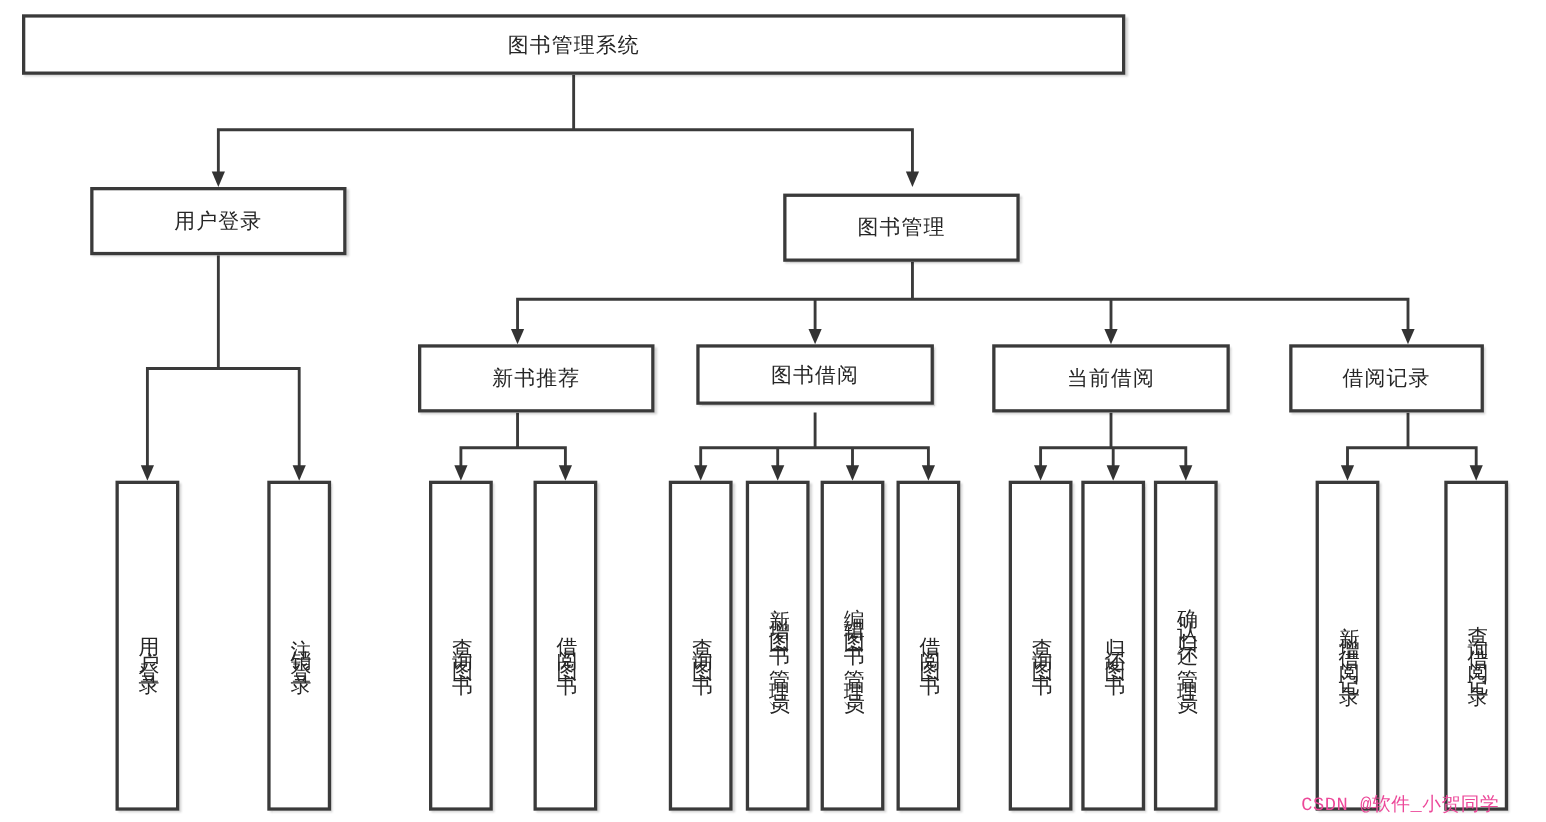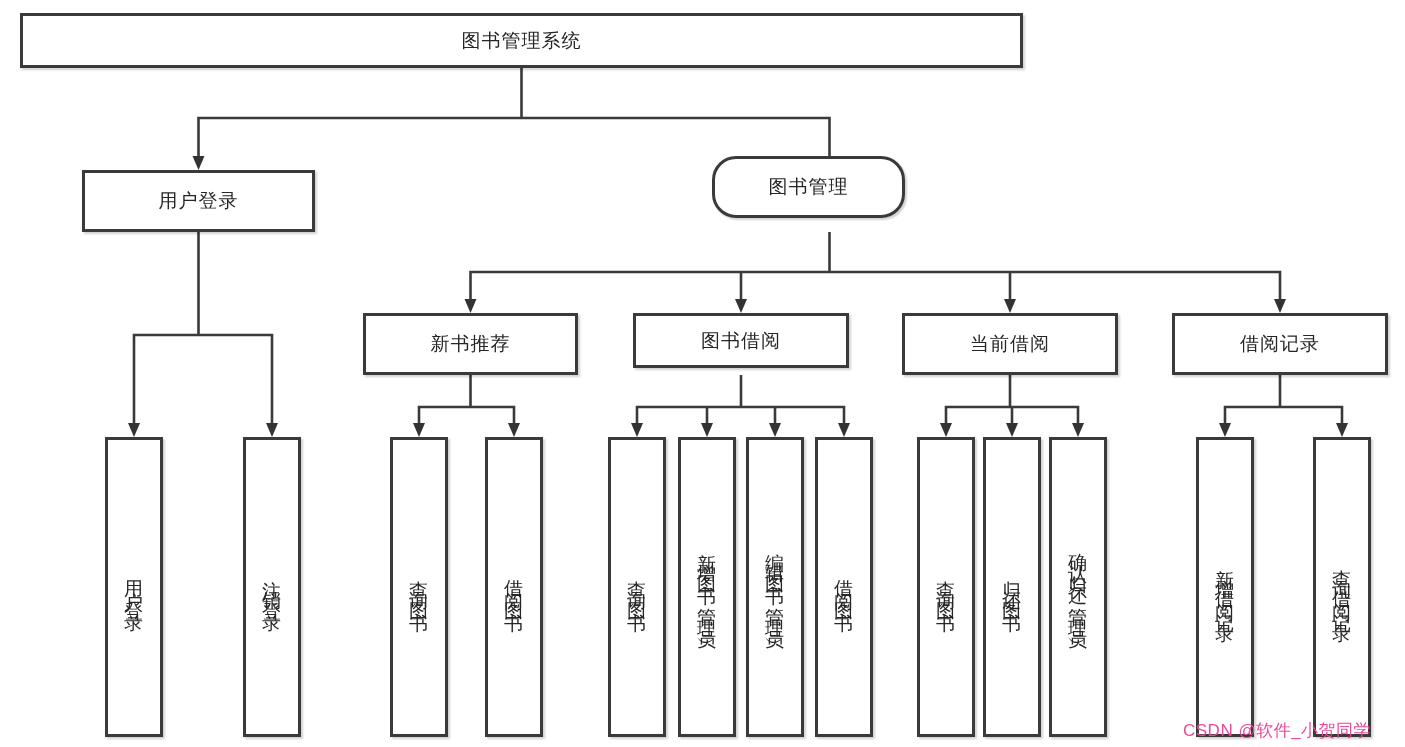--- a/index.html
+++ b/index.html
@@ -7,20 +7,21 @@
     padding: 0;
     background: #ffffff;
     font-family: "Liberation Sans", "DejaVu Sans", sans-serif;
   }
   #canvas {
     position: relative;
     width: 1405px;
     height: 747px;
     background: #ffffff;
     overflow: hidden;
+    font-family: Liberation Mono, monospace;
   }
   #wires {
     position: absolute;
     left: 0; top: 0;
     width: 1405px; height: 747px;
   }
   .box {
     position: absolute;
     box-sizing: border-box;
     background: #ffffff;
@@ -40,25 +41,25 @@
   .box.v .lbl {
     writing-mode: vertical-rl;
     text-orientation: mixed;
     letter-spacing: 11px;
     white-space: normal;
     line-height: 1;
   }
   
   .b-root  { left: 20px;   top: 13px;  width: 1003px; height: 55px; }
   .b-l2a   { left: 82px;   top: 170px; width: 233px;  height: 62px; }
-  .b-l2b   { left: 712px;  top: 156px; width: 193px;  height: 62px; border-radius: 24px; }
-  .b-l3a   { left: 363px;  top: 313px; width: 215px;  height: 62px; }
+  .b-l2b   { left: 712px;  top: 176px; width: 215px;  height: 62px; }
+  .b-l3a   { left: 380px;  top: 313px; width: 215px;  height: 62px; }
   .b-l3b   { left: 633px;  top: 313px; width: 216px;  height: 55px; }
   .b-l3c   { left: 902px;  top: 313px; width: 216px;  height: 62px; text-align: center; }
-  .b-l3d   { left: 1172px; top: 313px; width: 216px;  height: 62px; }
+  .b-l3d   { left: 1172px; top: 313px; width: 177px;  height: 62px; }
   
   .leaf { top: 437px; width: 58px; height: 300px; }
   .b-a1 { left: 105px; }
   .b-a2 { left: 243px; }
   .b-b1 { left: 390px; }
   .b-b2 { left: 485px; }
   .b-c1 { left: 608px; }
   .b-c2 { left: 678px; }
   .b-c3 { left: 746px; }
   .b-c4 { left: 815px; }

